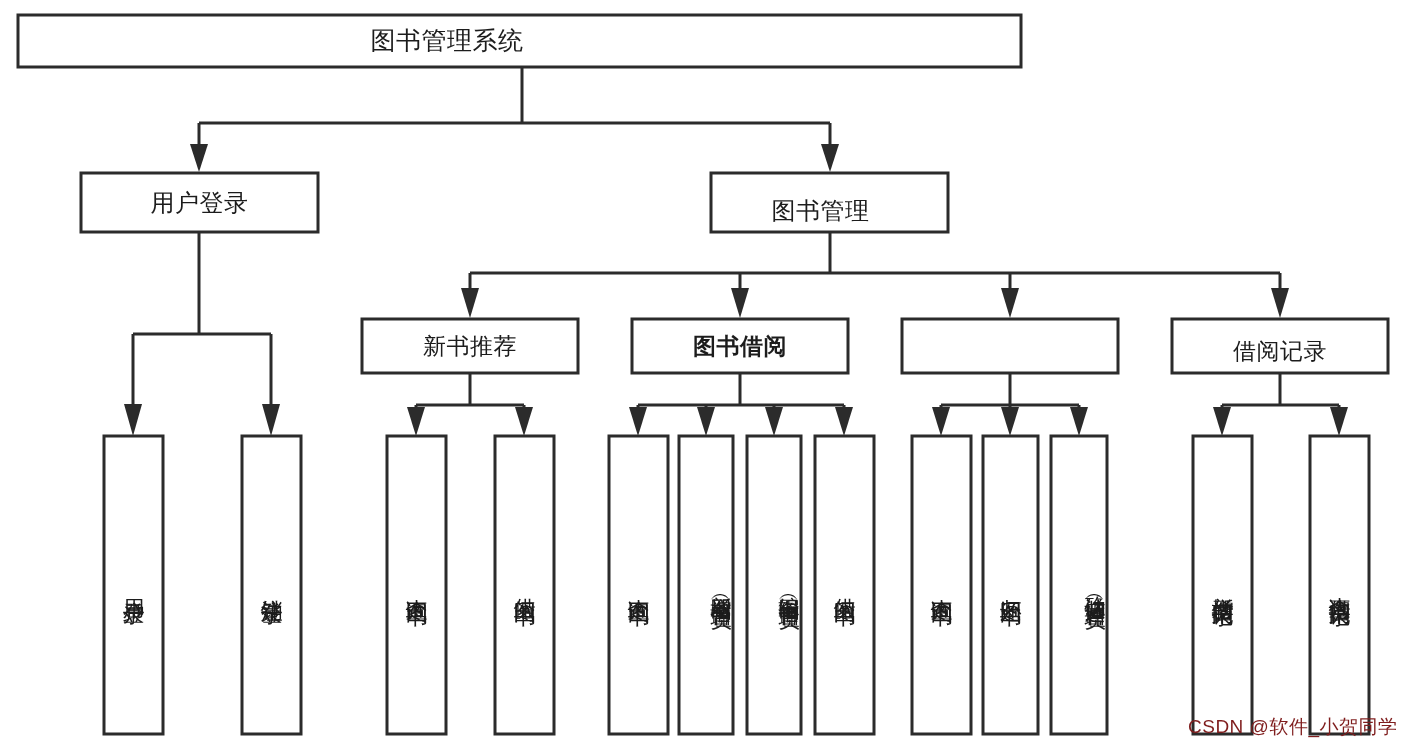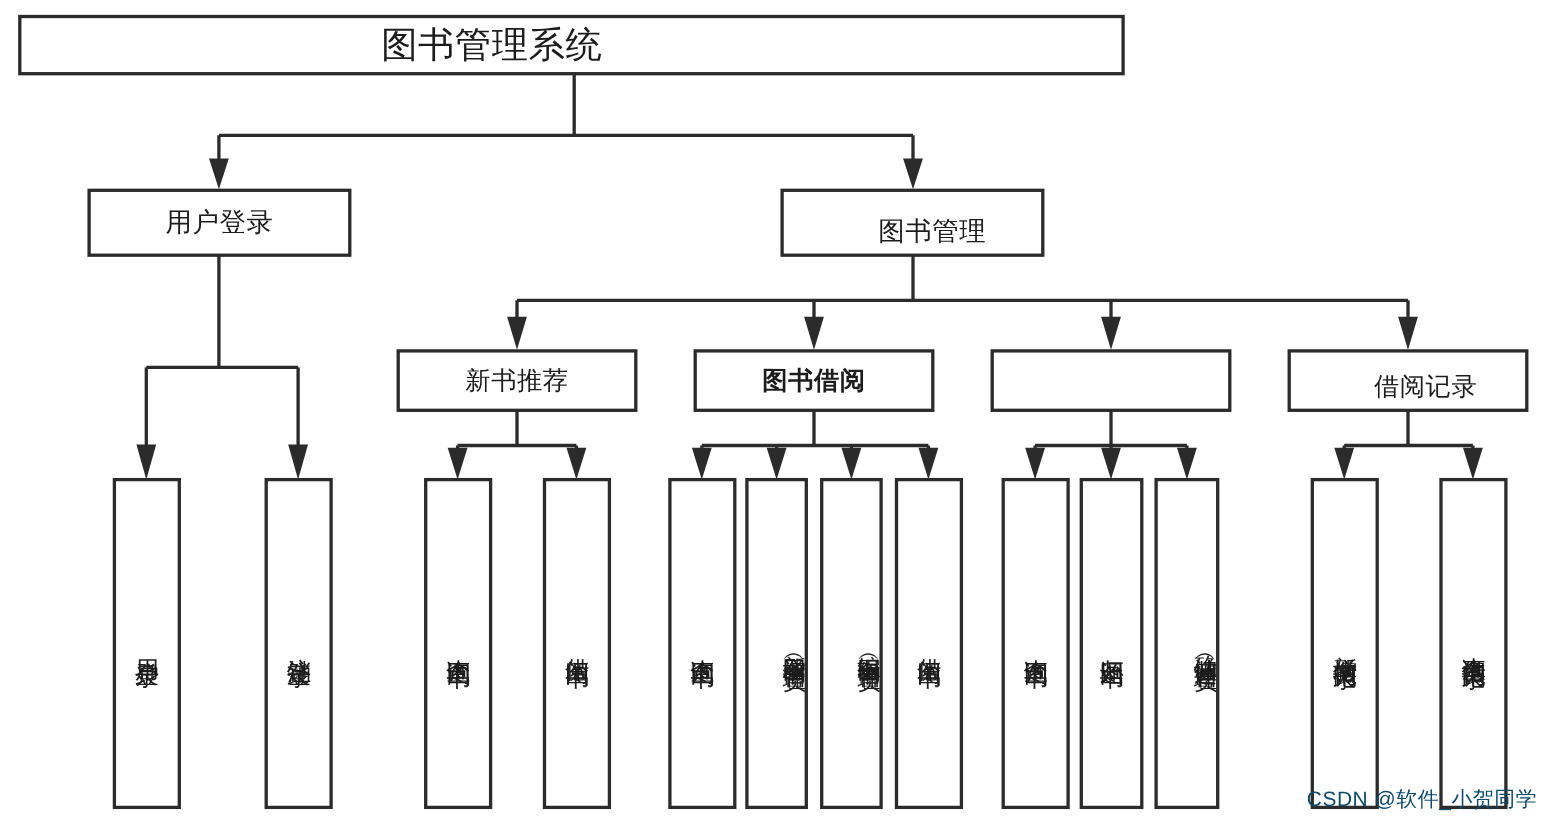--- a/index.html
+++ b/index.html
@@ -70,21 +70,21 @@
   .node-label-v > span {
     writing-mode: vertical-rl;
     text-orientation: upright;
     display: block;
   }
   .watermark {
     position: absolute;
     left: 1188px;
     top: 714px;
     font-size: 19px;
-    color: #0c4a6e;
+    color: #7f1d1d;
     letter-spacing: 0.5px;
     white-space: nowrap;
     font-family: "Liberation Sans", "DejaVu Sans", sans-serif;
   }
 </style>
 </head>
 <body>
 
 <div id="diagram-root">
 
@@ -174,28 +174,28 @@
 
     <rect class="node-box" x="912" y="436" width="59" height="298"></rect>
     <rect class="node-box" x="983" y="436" width="55" height="298"></rect>
     <rect class="node-box" x="1051" y="436" width="56" height="298"></rect>
 
     <rect class="node-box" x="1193" y="436" width="59" height="298"></rect>
     <rect class="node-box" x="1310" y="436" width="59" height="298"></rect>
 
   </svg>
 
-  <div class="node-label-h" style="left:18px; top:15px; width:858px; height:52px; font-size:33px;">图书管理系统</div>
+  <div class="node-label-h" style="left:18px; top:15px; width:858px; height:52px; font-size:25px;">图书管理系统</div>
 
   <div class="node-label-h" style="left:81px; top:173px; width:237px; height:59px; font-size:24px;">用户登录</div>
-  <div class="node-label-h" style="left:729px; top:173px; width:237px; height:75px; font-size:24px;">图书管理</div>
+  <div class="node-label-h" style="left:702px; top:173px; width:237px; height:75px; font-size:24px;">图书管理</div>
 
   <div class="node-label-h" style="left:362px; top:319px; width:216px; height:54px;">新书推荐</div>
   <div class="node-label-h" style="left:632px; top:319px; width:216px; height:54px;font-weight:bold;">图书借阅</div>
-  <div class="node-label-h" style="left:1172px; top:319px; width:216px; height:64px;padding-left:16px;">借阅记录</div>
+  <div class="node-label-h" style="left:1172px; top:319px; width:216px; height:64px;">借阅记录</div>
 
   <div class="node-label-v" style="left:104px; top:436px; width:59px; height:298px;">
     <span>用户登录</span>
   </div>
   <div class="node-label-v" style="left:242px; top:436px; width:59px; height:298px;">
     <span>注销登录</span>
   </div>
 
   <div class="node-label-v" style="left:387px; top:436px; width:59px; height:298px;">
     <span>查询图书</span>

